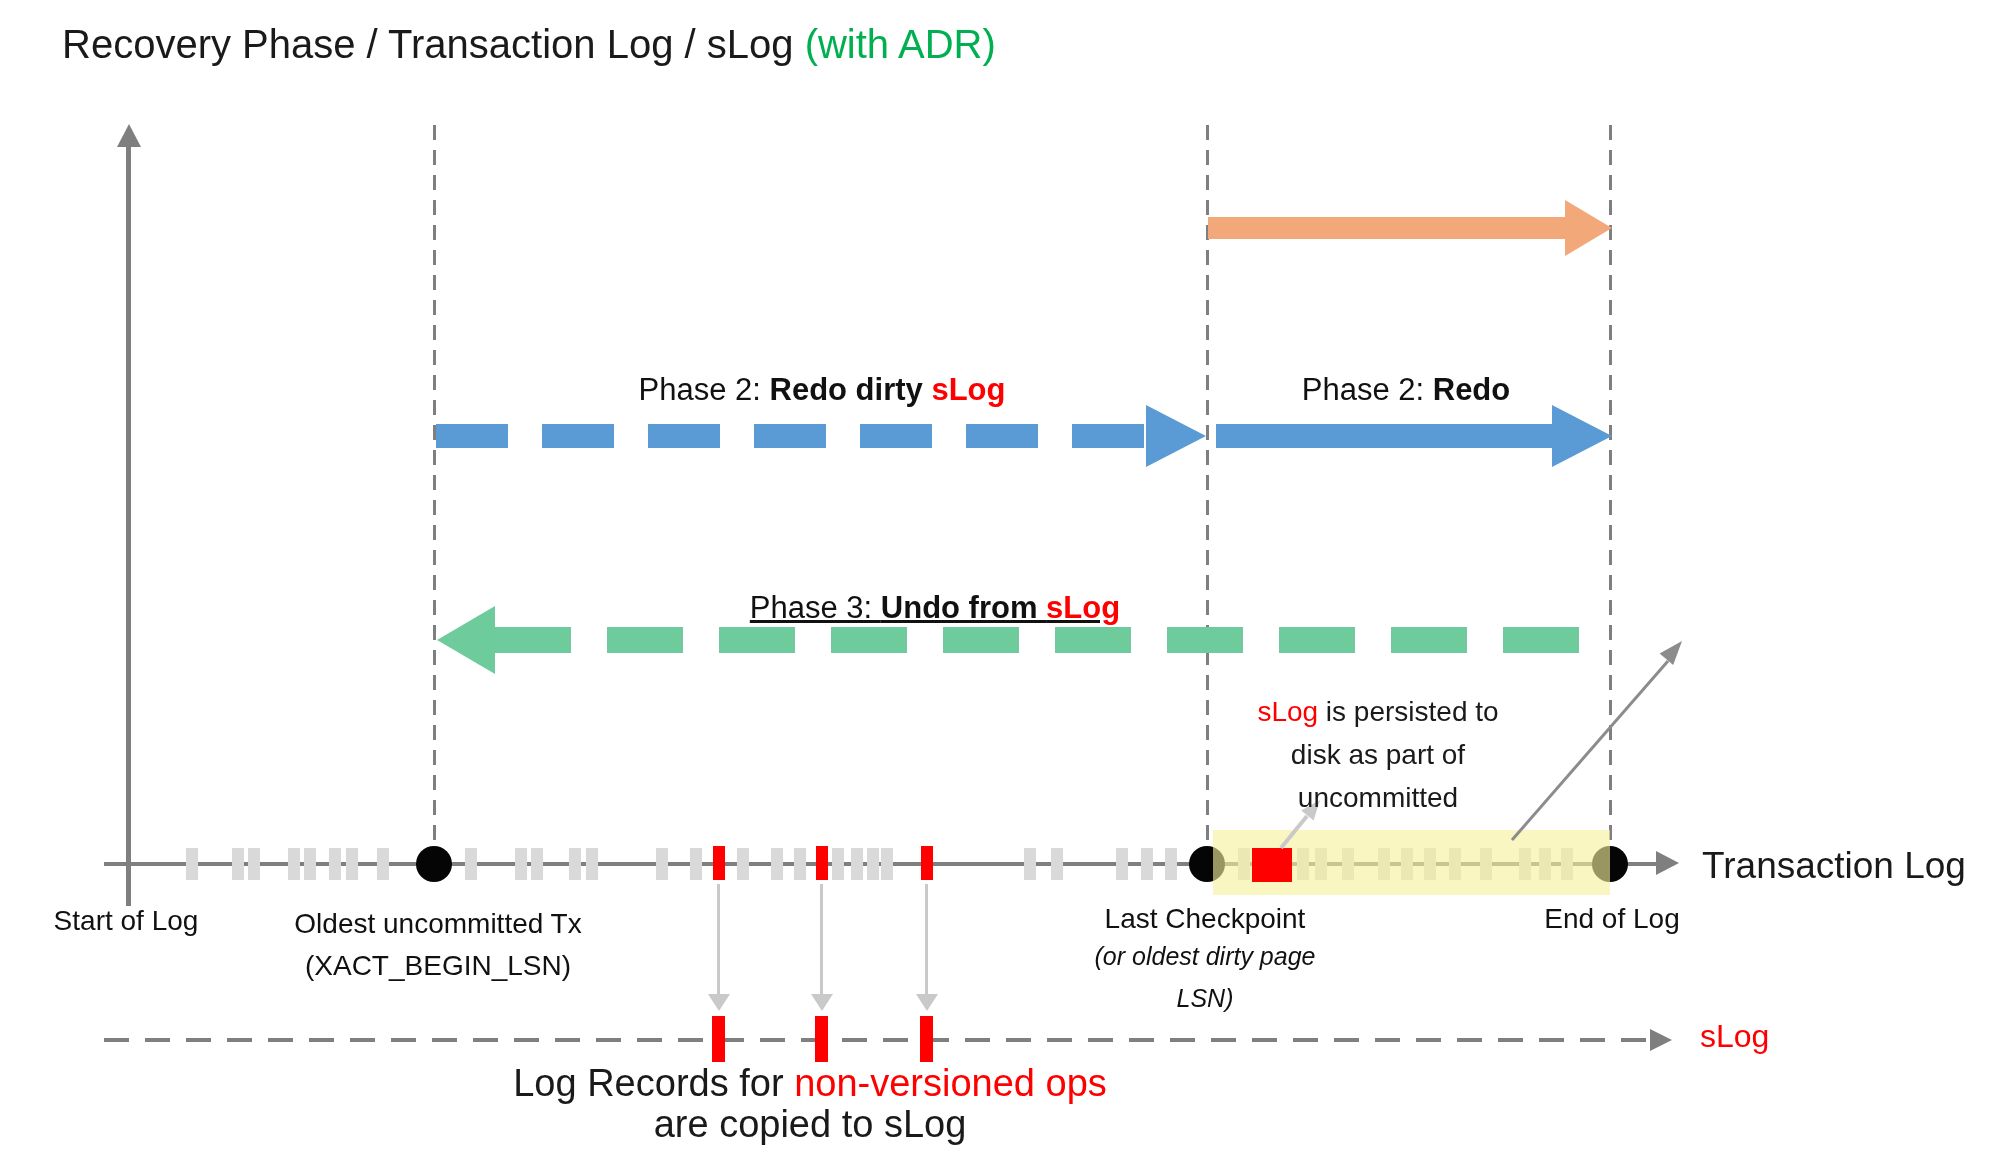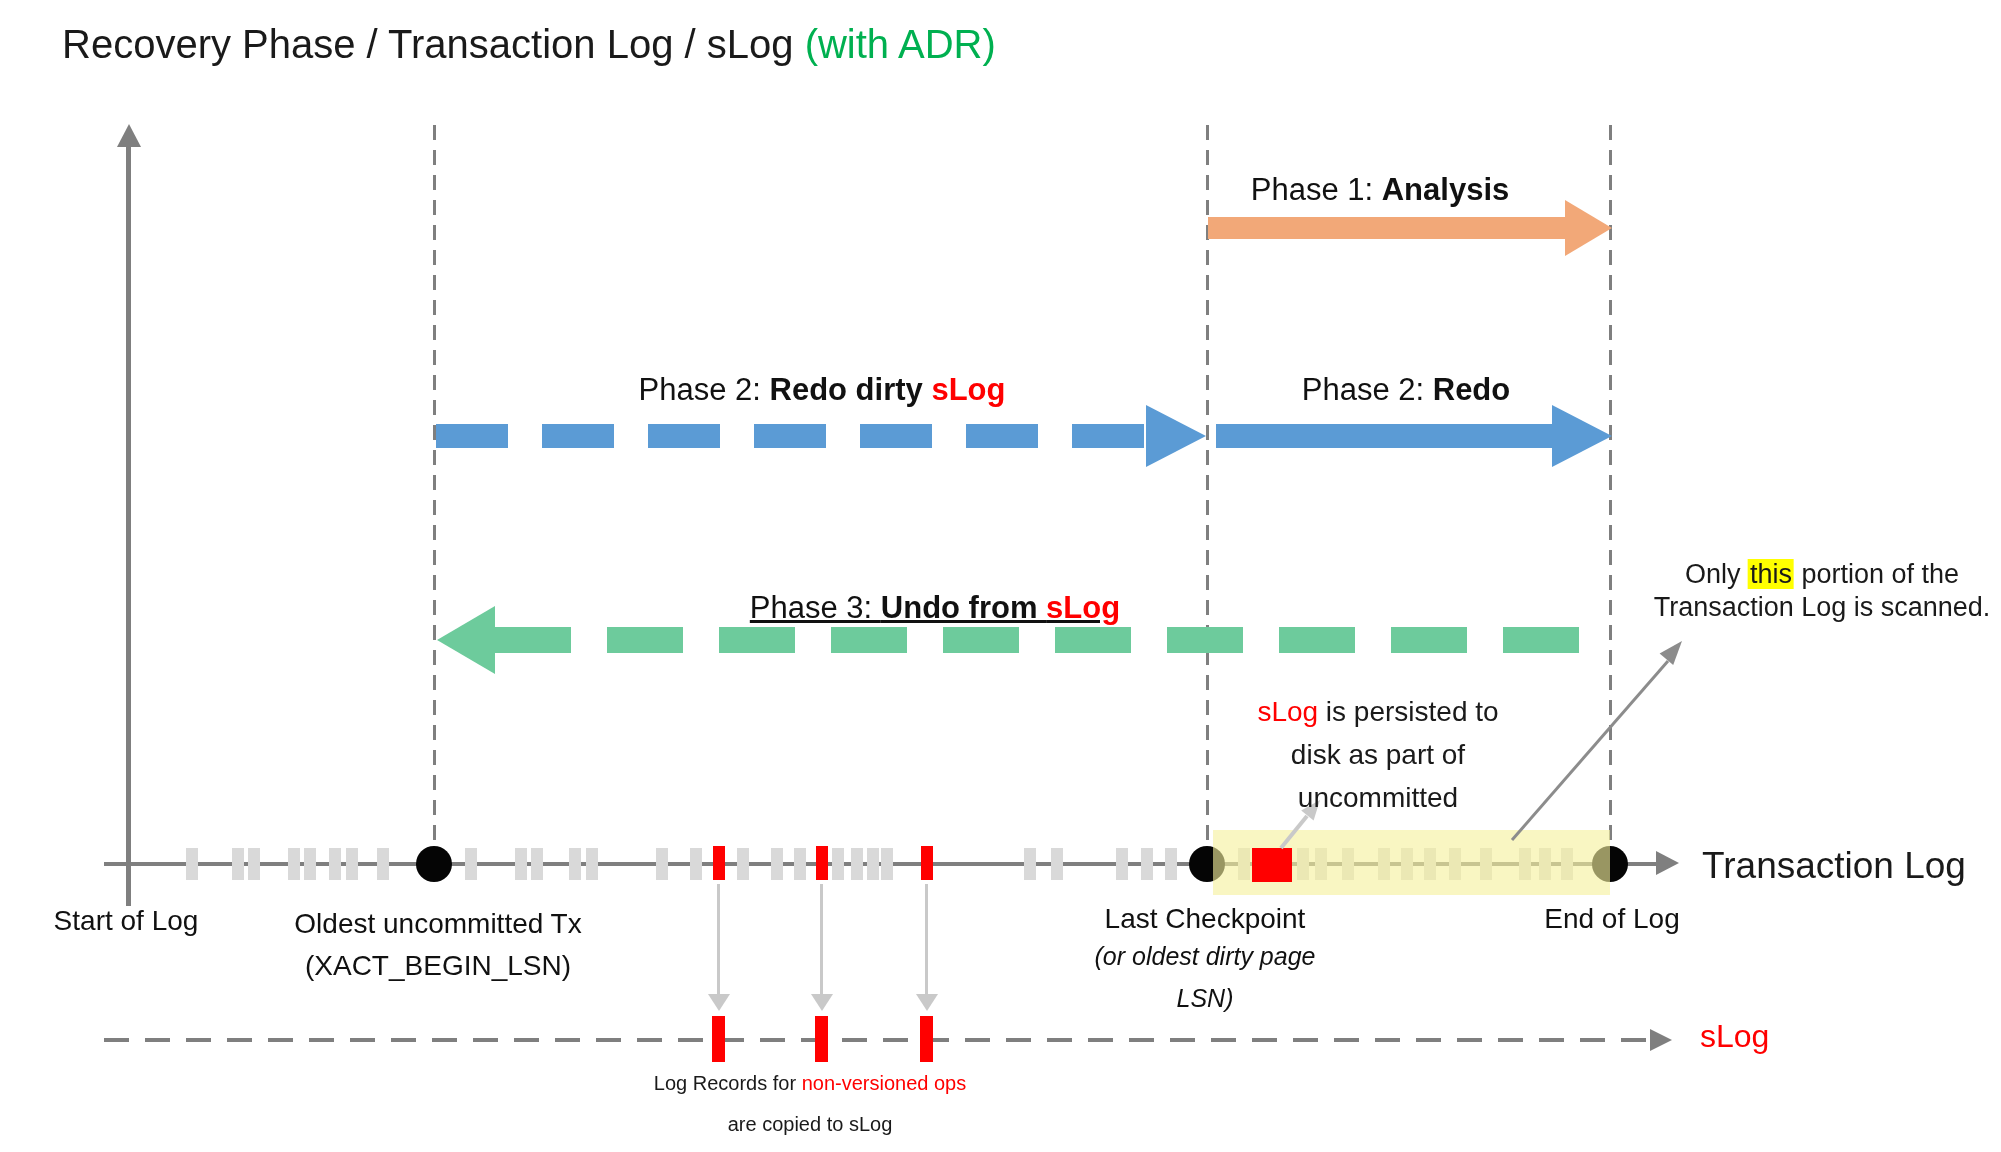--- a/index.html
+++ b/index.html
@@ -41,21 +41,21 @@
   .plabel{font-size:31px;color:#111;}
   .pl1{left:1380px;top:172px;}
   .pl2a{left:822px;top:372px;}
   .pl2b{left:1406px;top:372px;}
   .pl3{left:935px;top:590px;text-decoration:underline;}
 
   
   .scan-note{left:1822px;top:558px;font-size:27px;line-height:33px;z-index:8;}
   .scan-note .hl{background:var(--highlight-yellow,#FFFF00);padding:0 2px;}
   .persist-note{left:1378px;top:690px;font-size:28px;line-height:43px;z-index:8;}
-  .copy-note{left:810px;top:1063px;font-size:20px;line-height:41px;z-index:8;}
+  .copy-note{left:810px;top:1063px;font-size:38px;line-height:41px;z-index:8;}
 
   
   .log-line{left:104px;top:862px;width:1554px;height:4px;background:var(--axis-gray,#7F7F7F);z-index:1;}
   .log-head{left:1656px;top:851px;width:0;height:0;border-top:12px solid transparent;border-bottom:12px solid transparent;border-left:23px solid var(--axis-gray,#7F7F7F);z-index:1;}
   .ticks{left:0;top:0;width:2001px;height:1152px;z-index:2;pointer-events:none;}
   .tick-gray{position:absolute;top:848px;width:12px;height:32px;margin-left:-6px;background:var(--tick-gray,#D9D9D9);}
   .tick-redlog{position:absolute;top:846px;width:12px;height:34px;margin-left:-6px;background:var(--red,#FF0000);}
   .tick-redslog{position:absolute;top:1016px;width:13px;height:46px;margin-left:-7px;background:var(--red,#FF0000);}
   .dot{position:absolute;top:846px;width:36px;height:36px;margin-left:-18px;border-radius:50%;background:#050505;}
   .dots{z-index:4;} 
@@ -102,46 +102,39 @@
 
   <div class="abs yaxis-line"></div>
   <div class="abs yaxis-head"></div>
 
   <div class="abs vline v1"></div>
   <div class="abs vline v2"></div>
   <div class="abs vline v3"></div>
 
   <div class="abs p1-body"></div>
   <div class="abs p1-head"></div>
-  <div class="abs plabel pl1 ctr nowrap">
-    <span>Phase 1: </span><span class="b">Analysis</span><span class="b red"></span>
-  </div>
 
   <div class="abs p2a-body"></div>
   <div class="abs p2a-head"></div>
   <div class="abs plabel pl2a ctr nowrap">
     <span>Phase 2: </span><span class="b">Redo dirty </span><span class="b red">sLog</span>
   </div>
 
   <div class="abs p2b-body"></div>
   <div class="abs p2b-head"></div>
   <div class="abs plabel pl2b ctr nowrap">
     <span>Phase 2: </span><span class="b">Redo</span><span class="b red"></span>
   </div>
 
   <div class="abs p3-body"></div>
   <div class="abs p3-head"></div>
   <div class="abs plabel pl3 ctr nowrap">
     <span>Phase 3: </span><span class="b">Undo from </span><span class="b red">sLog</span>
   </div>
 
-  <div class="abs scan-note ctr">
-    <div class="nowrap"><span>Only </span><span class="hl">this</span><span> portion of the</span></div>
-    <div class="nowrap">Transaction Log is scanned.</div>
-  </div>
 
   <div class="abs persist-note ctr">
     <div class="nowrap"><span class="red">sLog</span><span> is persisted to</span></div>
     <div class="nowrap">disk as part of</div>
     <div class="nowrap">uncommitted</div>
   </div>
 
   <svg class="abs annot" width="2001" height="1152" viewBox="0 0 2001 1152">
     <g>
       <line class="light-line" x1="1281" y1="848" x2="1307" y2="816"></line>

